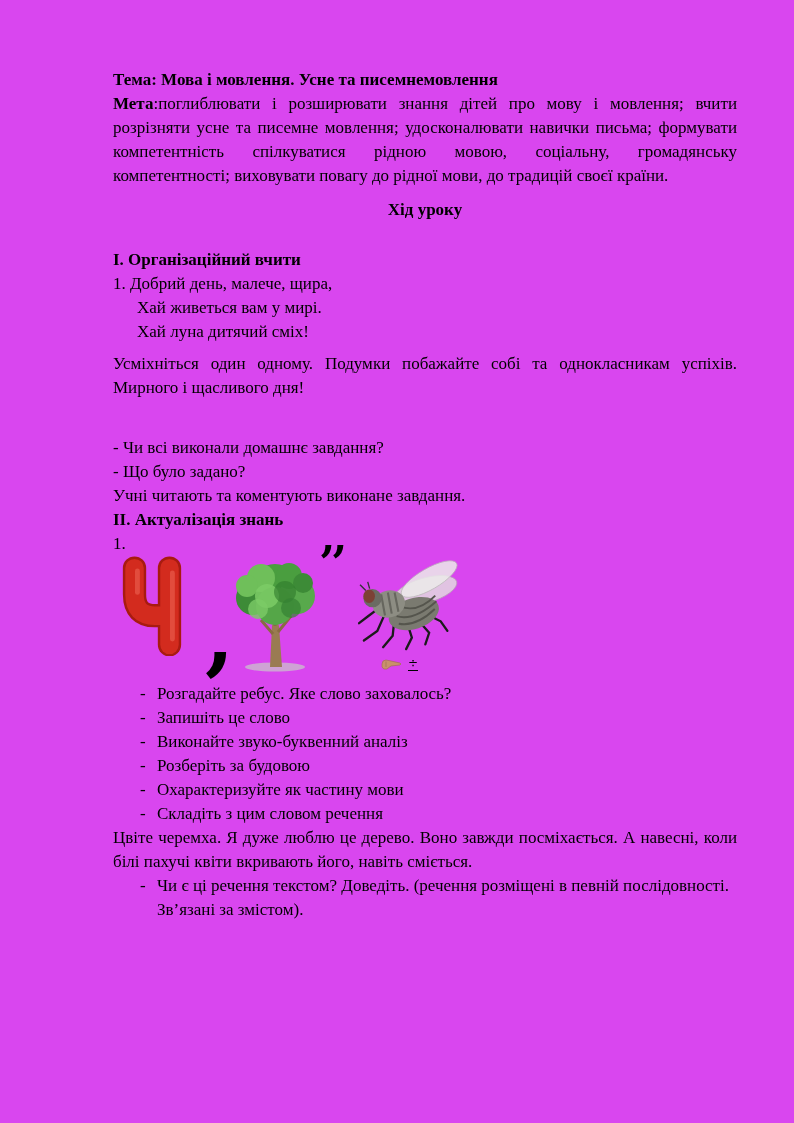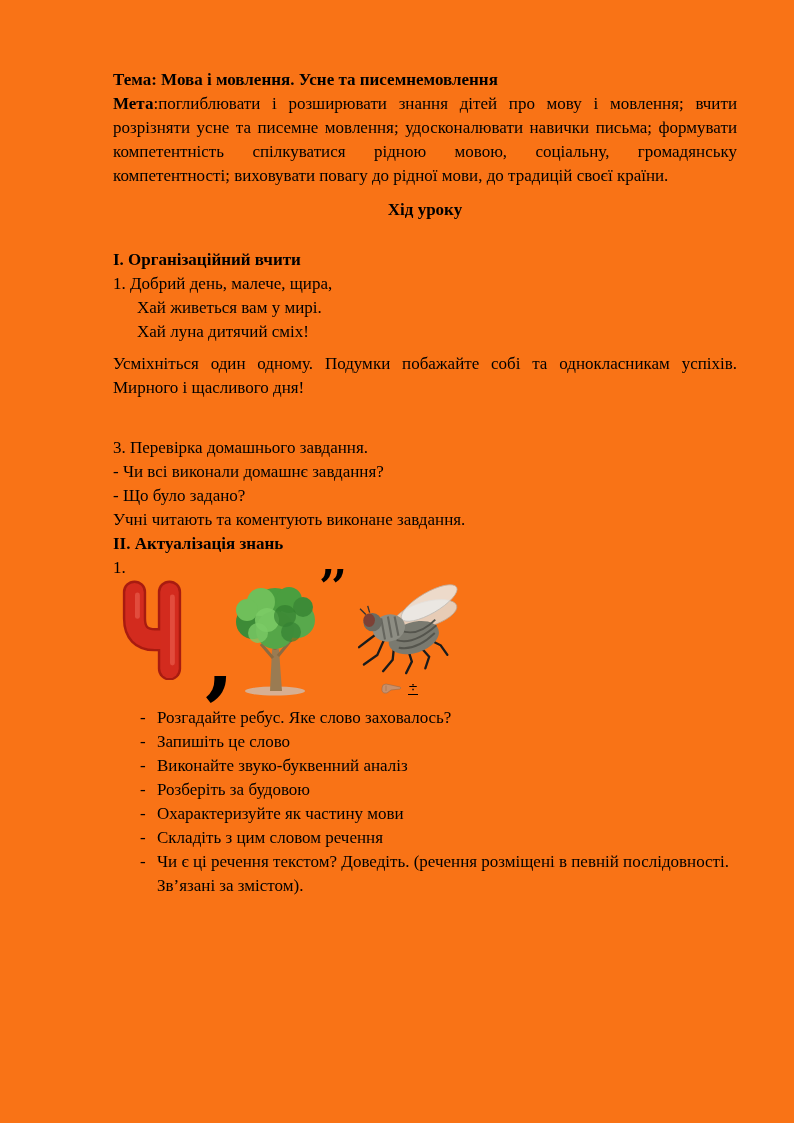--- a/index.html
+++ b/index.html
@@ -1,17 +1,17 @@
 <!DOCTYPE html>
 <html lang="uk"><head>
 <meta charset="utf-8">
 <style>
   html,body { margin:0; padding:0; background:#ffffff; }
   .page {
-    width:794px; height:1123px; margin:0 auto; background:#f97316;
+    width:794px; height:1123px; margin:0 auto; background:#d946ef;
     box-sizing:border-box; padding:68px 57px 0 113px;
     font-family:"Liberation Serif", serif; font-size:17px; line-height:24px;
     color:#000; position:relative; overflow:hidden;
   }
   p { margin:0; }
   b, .bold { font-weight:bold; }
   .just { text-align:justify; }
   .center-bold { text-align:center; font-weight:bold; margin-top:10px; }
   .gap26 { height:26px; } .gap8 { height:8px; } .gap36 { height:36px; }
   .poem-cont { padding-left:24px; }
@@ -49,21 +49,20 @@
   <p>1. Добрий день, малече, щира,</p>
   <p class="poem-cont">Хай живеться вам у мирі.</p>
   <p class="poem-cont">Хай луна дитячий сміх!</p>
 
   <div class="gap8"></div>
 
   <p class="just">Усміхніться один одному. Подумки побажайте собі та однокласникам успіхів. Мирного і щасливого дня!</p>
 
   <div class="gap36"></div>
 
-  <p>3. Перевірка домашнього завдання.</p>
   <p>- Чи всі виконали домашнє завдання?</p>
   <p>- Що було задано?</p>
   <p>Учні читають та коментують виконане завдання.</p>
 
   <p class="heading2">II. Актуалізація знань</p>
   <p>1.</p>
 
   <div class="rebus">
     <svg class="letter-ch" viewBox="0 0 70 100">
       <path d="M17,11 V38 Q17,60 38,60 H51" fill="none" stroke="#a81b10" stroke-width="24" stroke-linecap="round" stroke-linejoin="round"></path>
@@ -138,18 +137,19 @@
     <li>
         <span class="dash">-</span>
         <span class="txt">Охарактеризуйте як частину мови</span>
       </li>
     <li>
         <span class="dash">-</span>
         <span class="txt">Складіть з цим словом речення</span>
       </li>
   </ul>
 
+  <p class="just">Цвіте черемха. Я дуже люблю це дерево. Воно завжди посміхається. А навесні, коли білі пахучі квіти вкривають його, навіть сміється.</p>
   <div class="hang-bullet">
     <span class="dash">-</span>
     <span class="txt">Чи є ці речення текстом? Доведіть. (речення розміщені в певній послідовності. Зв’язані за змістом).</span>
   </div>
 
 </div>
 
 </body></html>

